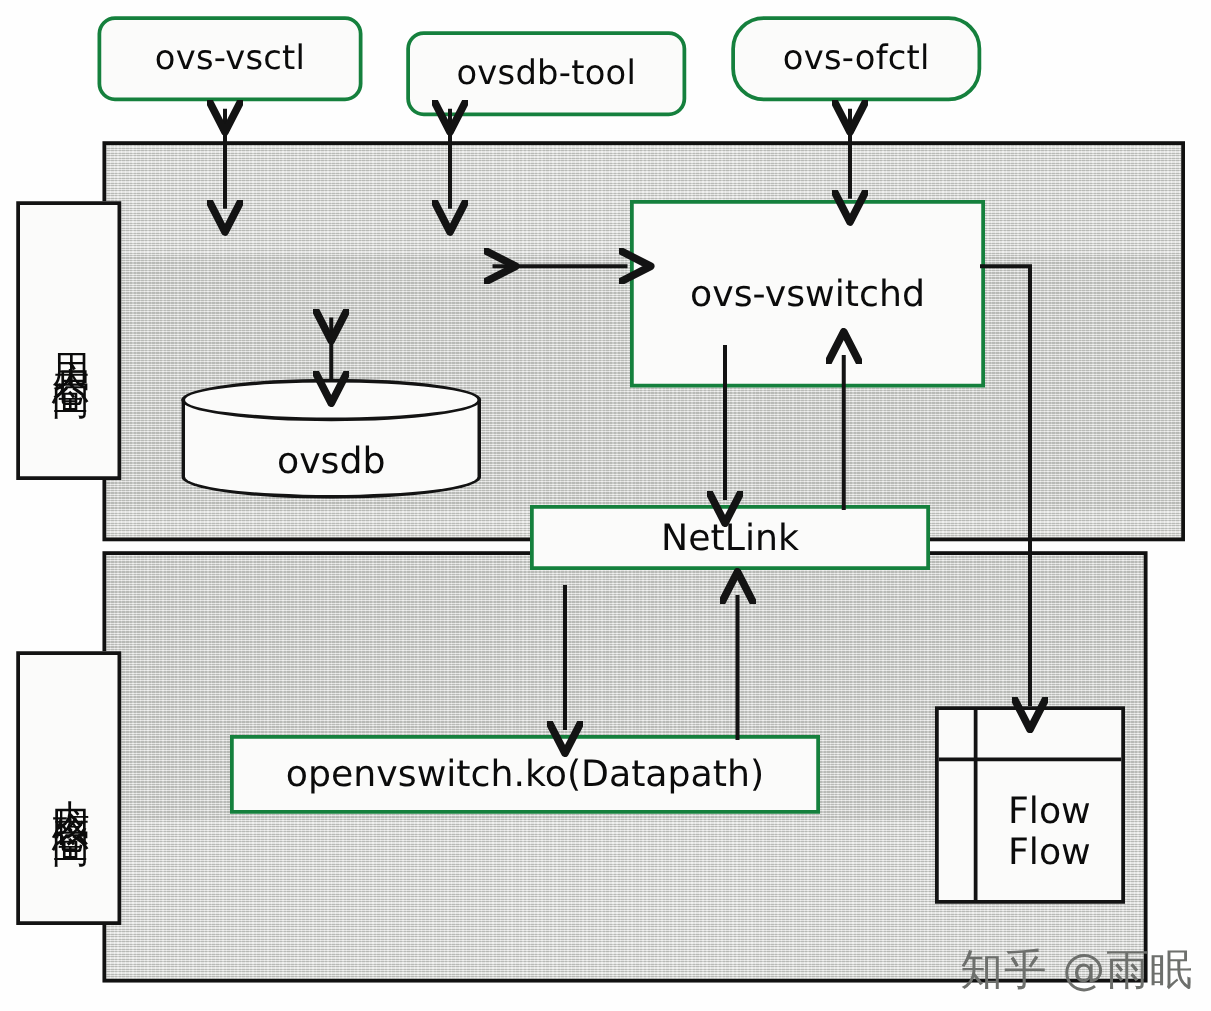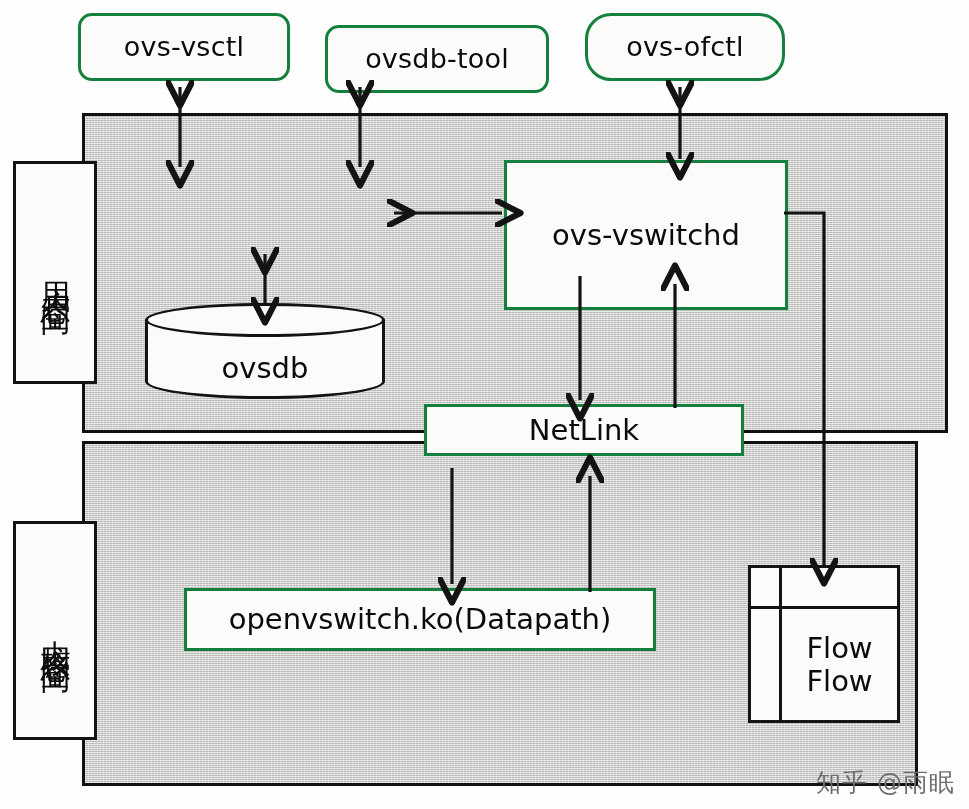--- a/index.html
+++ b/index.html
@@ -85,21 +85,21 @@
     font-size:29px;line-height:1.12;color:#0b0b0b;text-align:center;
   }
 
   
   .conn{position:absolute;z-index:7;}
   .conn svg{display:block;overflow:visible;}
 
   
   .watermark{
     position:absolute;right:14px;bottom:10px;
-    font-size:25px;color:#6d6f6c;letter-spacing:1px;
+    font-size:34px;color:#6d6f6c;letter-spacing:1px;
     z-index:9;user-select:none;
   }
 </style>
 </head>
 <body>
 
 <div id="canvas">
 
   <div class="region" style="left:82px;top:113px;width:866px;height:320px;"></div>
 

